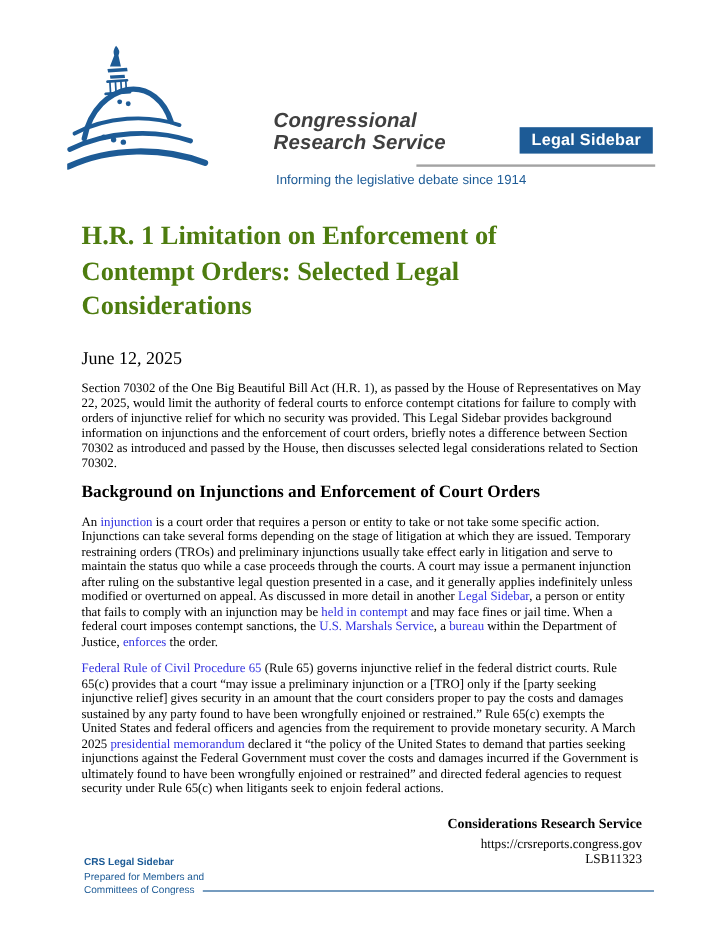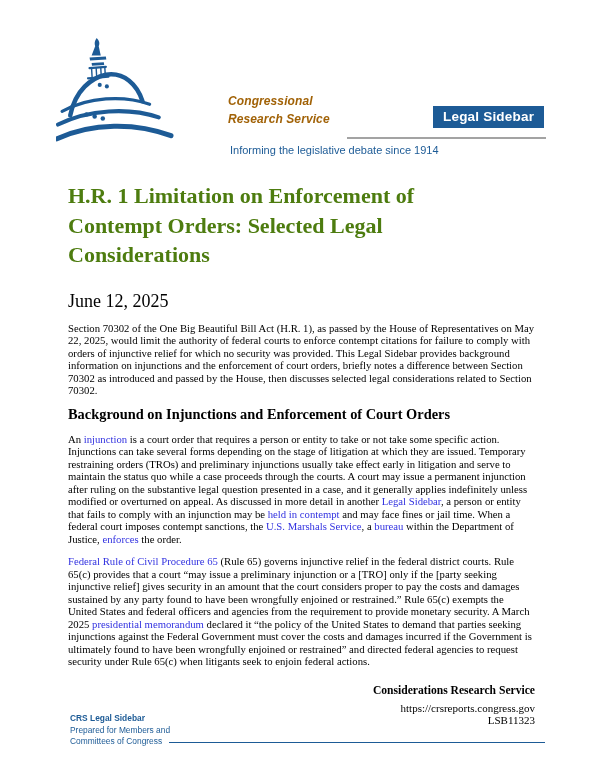--- a/index.html
+++ b/index.html
@@ -12,22 +12,22 @@
     overflow: hidden;
     font-family: "Liberation Serif", serif;
     color: #000;
   }
   
   .capitol { position: absolute; left: 56px; top: 36px; width: 118px; height: 112px; }
   .wordmark {
     position: absolute; left: 228px; top: 92px;
     font-family: "Liberation Sans", sans-serif;
     font-weight: 700; font-style: italic;
-    font-size: 12px; line-height: 18px;
-    color: #a16207; letter-spacing: 0.1px;
+    font-size: 17px; line-height: 18px;
+    color: #404040; letter-spacing: 0.1px;
   }
   .tagline {
     position: absolute; left: 230px; top: 144px;
     font-family: "Liberation Sans", sans-serif;
     font-size: 11px; color: #1d5b96; font-weight: 500;
   }
   .badge {
     position: absolute; left: 433px; top: 106px;
     background: #1d5b96; color: #ffffff;
     font-family: "Liberation Sans", sans-serif;
@@ -37,21 +37,21 @@
   .header-rule {
     position: absolute; top: 137px; left: 347px; right: 54px;
     border-top: 2px solid #a3a3a3;
   }
   
   .content { position: absolute; left: 68px; top: 181px; width: 467px; }
   .doc-title {
     font-size: 22px; line-height: 29.5px; font-weight: 700;
     width: 418px; color: #4d7c0f;
   }
-  .doc-date { margin-top: 21px; font-size: 18px; }
+  .doc-date { margin-top: 21px; font-size: 15px; }
   .content p.body-par { margin-top: 10px; font-size: 10.7px; line-height: 12.5px; }
   .section-heading { margin-top: 9px; font-size: 14.4px; font-weight: 700; }
   .inline-link { color: #3232e0; text-decoration: none; cursor: pointer; }
   
   .footer-block { margin-top: 16px; text-align: right; }
   .footer-org { font-size: 11.6px; font-weight: 700; }
   .footer-url { margin-top: 5px; font-size: 11px; color: #000; text-decoration: none; display: block; text-align: right; }
   .footer-id { margin-top: 0; font-size: 11px; }
   
   .bottom-block {

